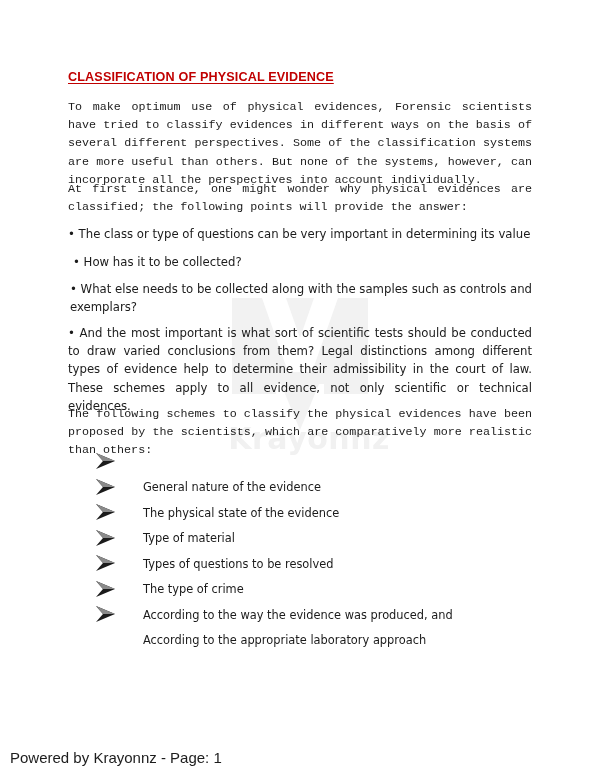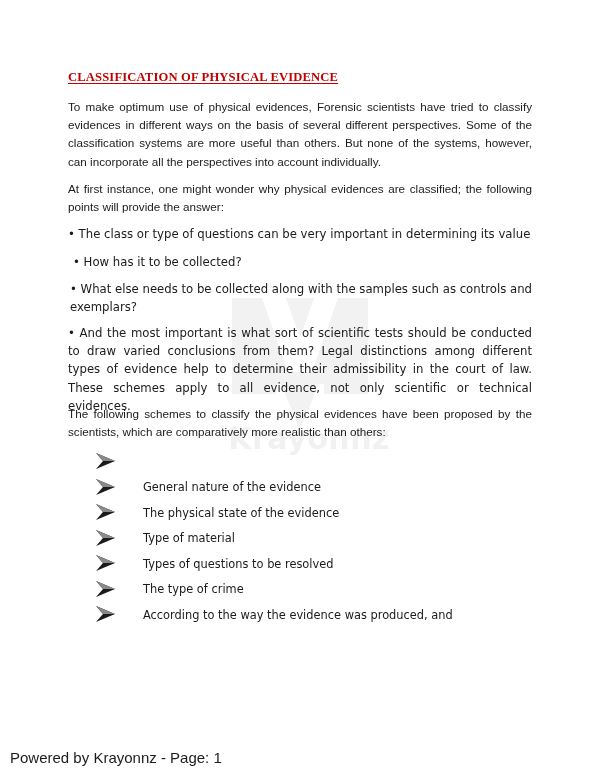--- a/index.html
+++ b/index.html
@@ -56,35 +56,35 @@
     top: 0;
     width: 600px;
     height: 776px;
     z-index: 1;
   }
 
   #doc-title {
     position: absolute;
     left: 68px;
     top: 70px;
-    font-family: Liberation Serif, serif;
+    font-family: Liberation Sans, sans-serif;
     font-size: 12.6px;
     font-weight: 700;
     color: #C00000;
     text-decoration: underline;
     text-underline-offset: 2px;
     letter-spacing: 0.15px;
     white-space: nowrap;
   }
 
   .body-block {
     position: absolute;
     left: 68px;
     width: 464px;
-    font-family: Liberation Sans, sans-serif;
+    font-family: Liberation Mono, monospace;
     font-size: 11.7px;
     line-height: 18.2px;
     color: #1b1b1b;
     text-align: justify;
     text-justify: inter-word;
   }
 
   .bullet-block {
     position: absolute;
     width: 470px;
@@ -222,19 +222,20 @@
         <path d="M2 1 L21 9 L9 9 Z" fill="#8a8a8a"></path>
       </svg>
       <span class="scheme-text">According to the way the evidence was produced, and</span>
     </div>
 
     <div class="scheme-row">
       <svg class="scheme-arrow" viewBox="0 0 24 18">
         <path d="M2 1 L21 9 L2 17 L9 9 Z" fill="#1b1b1b"></path>
         <path d="M2 1 L21 9 L9 9 Z" fill="#8a8a8a"></path>
       </svg>
+      <span class="scheme-text">According to the appropriate laboratory approach</span>
     </div>
 
   </div>
 
   <div id="footer">Powered by Krayonnz - Page: 1</div>
 
 </div>
 
 </body></html>

